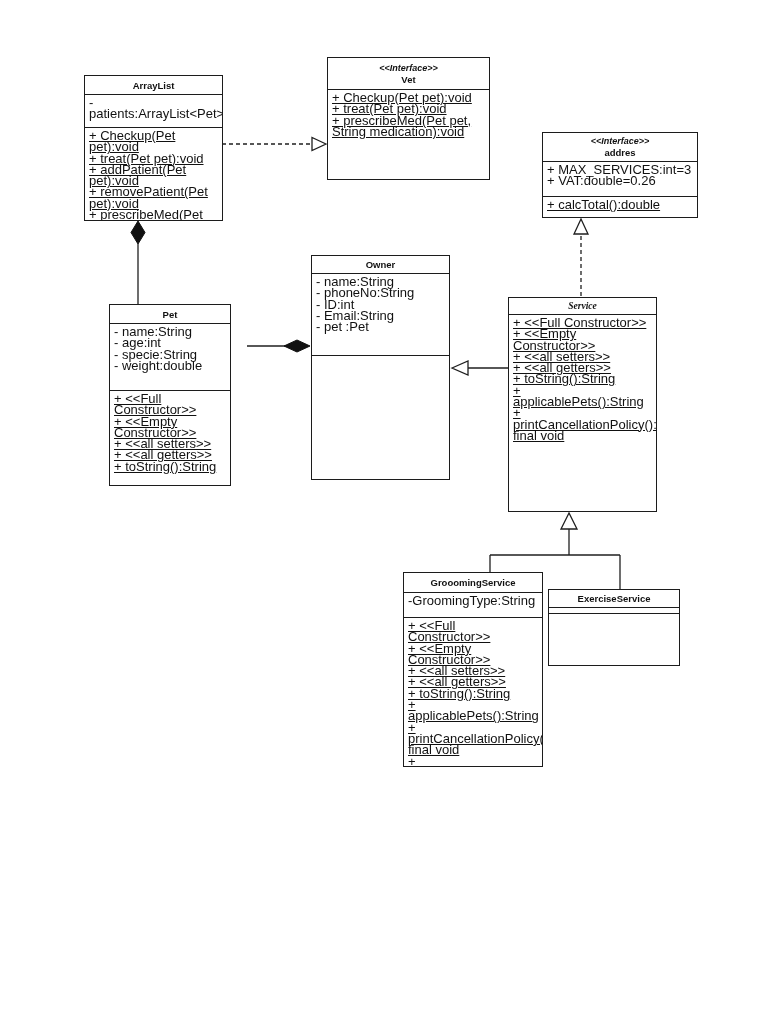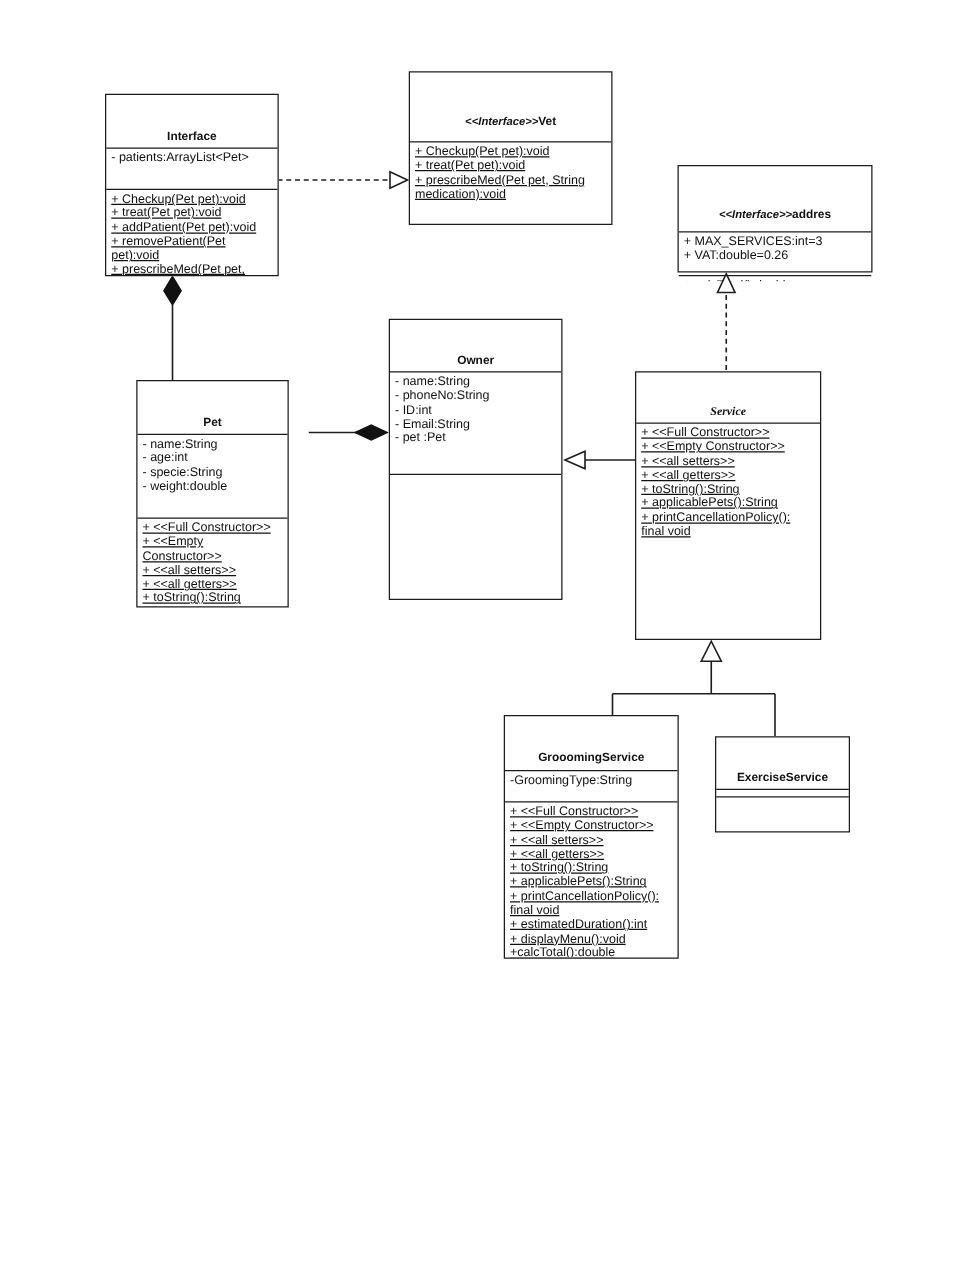--- a/index.html
+++ b/index.html
@@ -26,40 +26,39 @@
     background: #ffffff;
     border: 1.5px solid #1c1c1c;
     display: flex;
     flex-direction: column;
     color: #111111;
   }
   .uml-title {
     box-sizing: border-box;
     border-bottom: 1.5px solid #1c1c1c;
     display: flex;
-    flex-direction: row;
+    flex-direction: column;
     justify-content: center;
     align-items: center;
     text-align: center;
     font-weight: bold;
     font-size: 9.5px;
     line-height: 11px;
     flex: 0 0 auto;
     padding: 1px 2px;
-    margin-top: 24px;
   }
   .uml-title .stereo {
     font-style: italic;
     font-weight: bold;
     font-size: 9px;
   }
   .uml-title.abstract .cname { font-style: italic; font-family: Liberation Serif, serif; }
   .uml-compartment {
     box-sizing: border-box;
-    font-size: 10px;
+    font-size: 13px;
     line-height: 11.3px;
     padding: 2px 4px;
     white-space: pre-line;
     overflow: hidden;
     flex: 0 0 auto;
   }
   .uml-attrs { border-bottom: 1.5px solid #1c1c1c; }
   .uml-methods { flex: 1 1 auto; text-decoration: underline; }
   .wire { stroke: #1f1f1f; stroke-width: 1.3; fill: none; }
   .wire.dashed { stroke-dasharray: 4 3; }
@@ -102,21 +101,21 @@
       <polygon class="head-hollow" points="569,513 561,529 577,529"></polygon>
       <path class="wire" d="M569,529 L569,555"></path>
       <path class="wire" d="M490,555 L620,555"></path>
       <path class="wire" d="M490,555 L490,572"></path>
       <path class="wire" d="M620,555 L620,589"></path>
     </g>
   </svg>
 
   <div class="uml-class" style="left:84px;top:75px;width:139px;height:146px">
     <div class="uml-title" style="height:19px">
-      <div class="cname">Interface</div>
+      <div class="cname">ArrayList</div>
     </div>
     <div class="uml-compartment uml-attrs" style="height:33px">- patients:ArrayList&lt;Pet&gt;</div>
     <div class="uml-compartment uml-methods">+ Checkup(Pet pet):void
 + treat(Pet pet):void
 + addPatient(Pet pet):void
 + removePatient(Pet pet):void
 + prescribeMed(Pet pet, String medication):void</div>
   </div>
 
   <div class="uml-class" style="left:327px;top:57px;width:163px;height:123px">
@@ -188,20 +187,20 @@
 + &lt;&lt;all setters&gt;&gt;
 + &lt;&lt;all getters&gt;&gt;
 + toString():String
 + applicablePets():String
 + printCancellationPolicy(): final void
 + estimatedDuration():int
 + displayMenu():void
 +calcTotal():double</div>
   </div>
 
-  <div class="uml-class" style="left:572px;top:589px;width:108px;height:77px">
+  <div class="uml-class" style="left:548px;top:589px;width:132px;height:77px">
     <div class="uml-title" style="height:18px">
       <div class="cname">ExerciseService</div>
     </div>
     <div class="uml-compartment uml-attrs" style="height:6px;padding:0"></div>
   </div>
 
 </div>
 
 </body></html>

